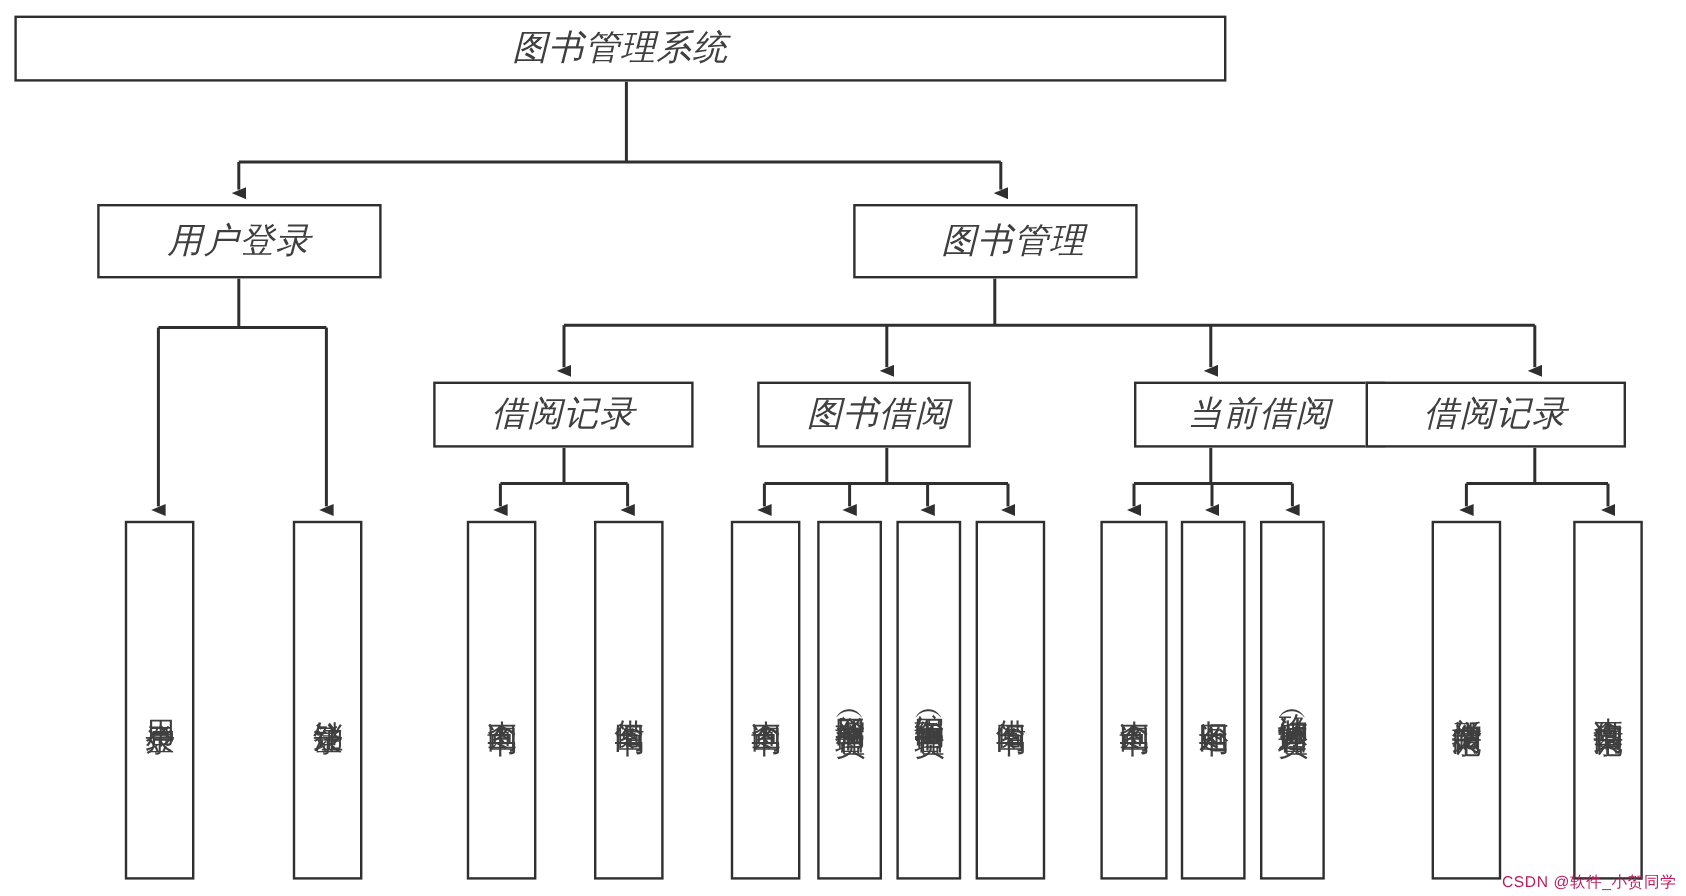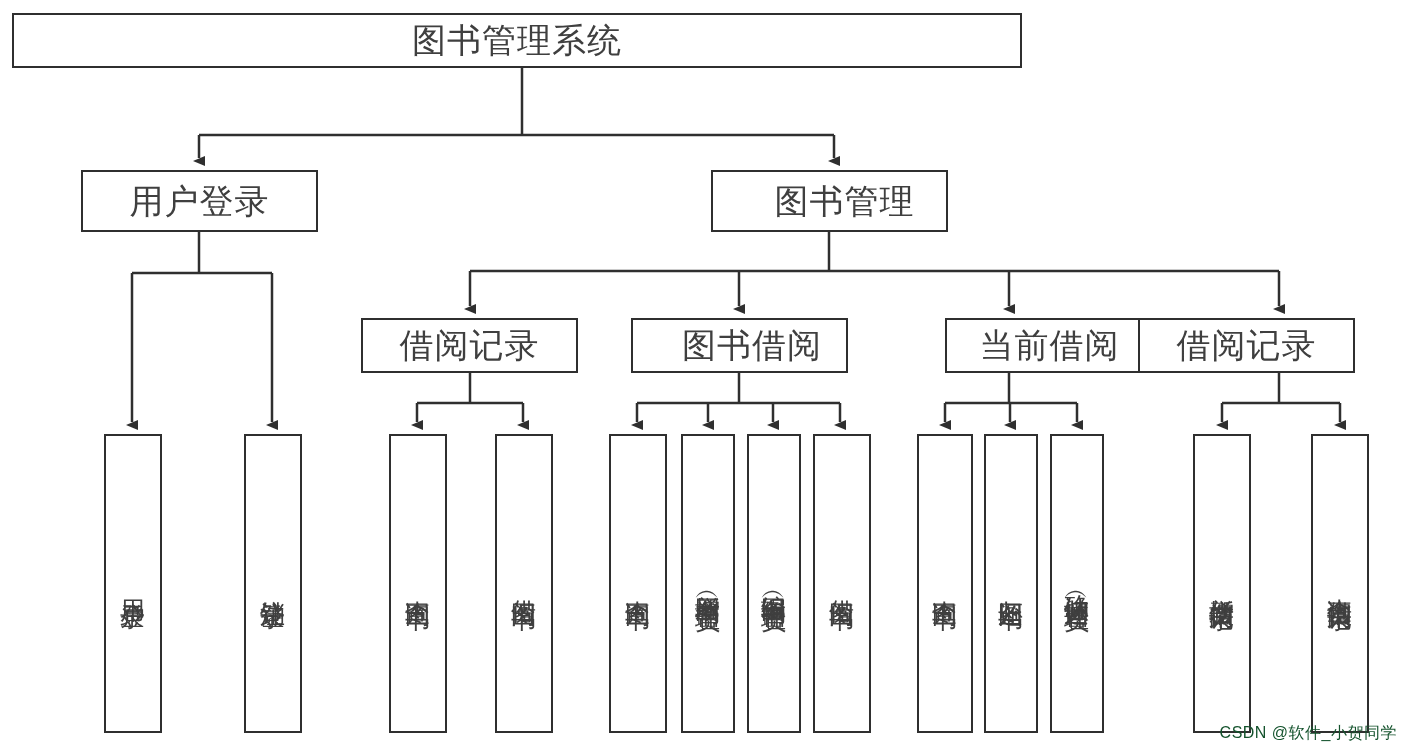--- a/index.html
+++ b/index.html
@@ -27,42 +27,43 @@
     box-sizing:border-box;
     border:2.5px solid #2f2f2f;
     background:#ffffff;
     display:flex;
     align-items:center;
     justify-content:center;
     color:#3f3f3f;
     line-height:1.12;
   }
   .node.horiz{
-    font-size:34px;
+    font-size:29px;
     letter-spacing:1px;
+    font-style:italic;
   }
   .node.vert{
     writing-mode:vertical-rl;
     text-orientation:upright;
     font-size:25px;
     letter-spacing:2px;
     padding:6px 0;
     white-space:nowrap;
   }
   .node.vert .vlabel{
     writing-mode:vertical-rl;
     text-orientation:upright;
     display:block;
   }
   .watermark{
     position:absolute;
     right:8px;
     bottom:3px;
-    font-size:16px;
-    color:#14532d;
+    font-size:13px;
+    color:#be185d;
     letter-spacing:0.5px;
     white-space:nowrap;
   }
 </style>
 </head>
 <body>
 
 <div id="canvas">
 
   <svg class="lines" viewBox="0 0 1405 747">
@@ -122,21 +123,21 @@
   <div class="node horiz" style="left:81px;top:170px;width:237px;height:62px;">
     <span>用户登录</span>
   </div>
   <div class="node horiz" style="left:711px;top:170px;width:237px;height:62px;padding-left:30px;">
     <span>图书管理</span>
   </div>
 
   <div class="node horiz" style="left:361px;top:318px;width:217px;height:55px;">
     <span>借阅记录</span>
   </div>
-  <div class="node horiz" style="left:631px;top:318px;width:217px;height:55px;padding-left:25px;">
+  <div class="node horiz" style="left:631px;top:318px;width:178px;height:55px;padding-left:25px;">
     <span>图书借阅</span>
   </div>
   <div class="node horiz" style="left:945px;top:318px;width:209px;height:55px;align-items:center;">
     <span>当前借阅</span>
   </div>
   <div class="node horiz" style="left:1138px;top:318px;width:217px;height:55px;">
     <span>借阅记录</span>
   </div>
 
   <div class="node vert" style="left:104px;top:434px;width:58px;height:299px;">

